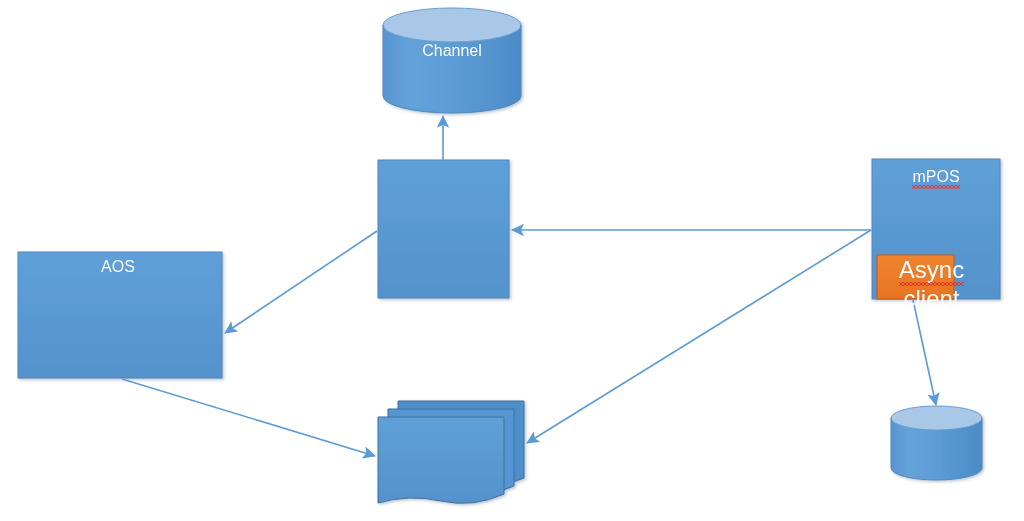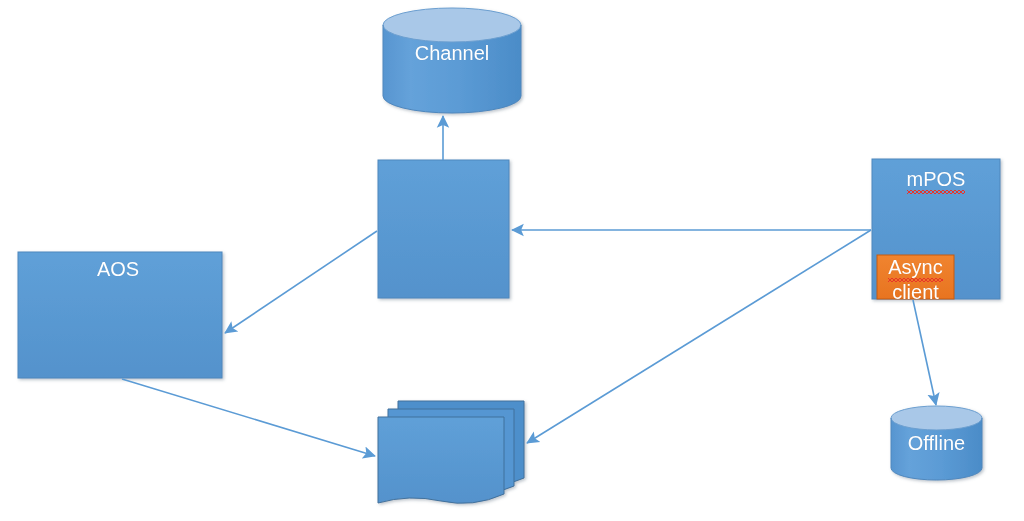--- a/index.html
+++ b/index.html
@@ -30,22 +30,22 @@
   .node-label {
     position: absolute;
     z-index: 8;
     color: #ffffff;
     text-align: center;
     line-height: 1.18;
     font-weight: 400;
     pointer-events: none;
     text-shadow: 0 0 1px rgba(0,0,0,0.12);
   }
-  .lbl-21 { font-size: 20px; }
-  .lbl-19 { font-size: 20px; }
+  .lbl-21 { font-size: 16px; }
+  .lbl-19 { font-size: 24px; margin-left: 16px; }
 
   .squiggle {
     display: inline-block;
     position: relative;
     padding-bottom: 1px;
   }
   .squiggle::after {
     content: "";
     position: absolute;
     left: 0;
@@ -155,17 +155,14 @@
 
   <div class="node-label lbl-21" style="left:872px; top:168px; width:128px;">
     <div><span class="squiggle">mPOS</span></div>
   </div>
 
   <div class="node-label lbl-19" style="left:877px; top:256px; width:77px;">
     <div><span class="squiggle">Async</span></div>
     <div>client</div>
   </div>
 
-  <div class="node-label lbl-21" style="left:891px; top:432px; width:91px;">
-    <div>Offline</div>
-  </div>
 
 </div>
 
 </body></html>

